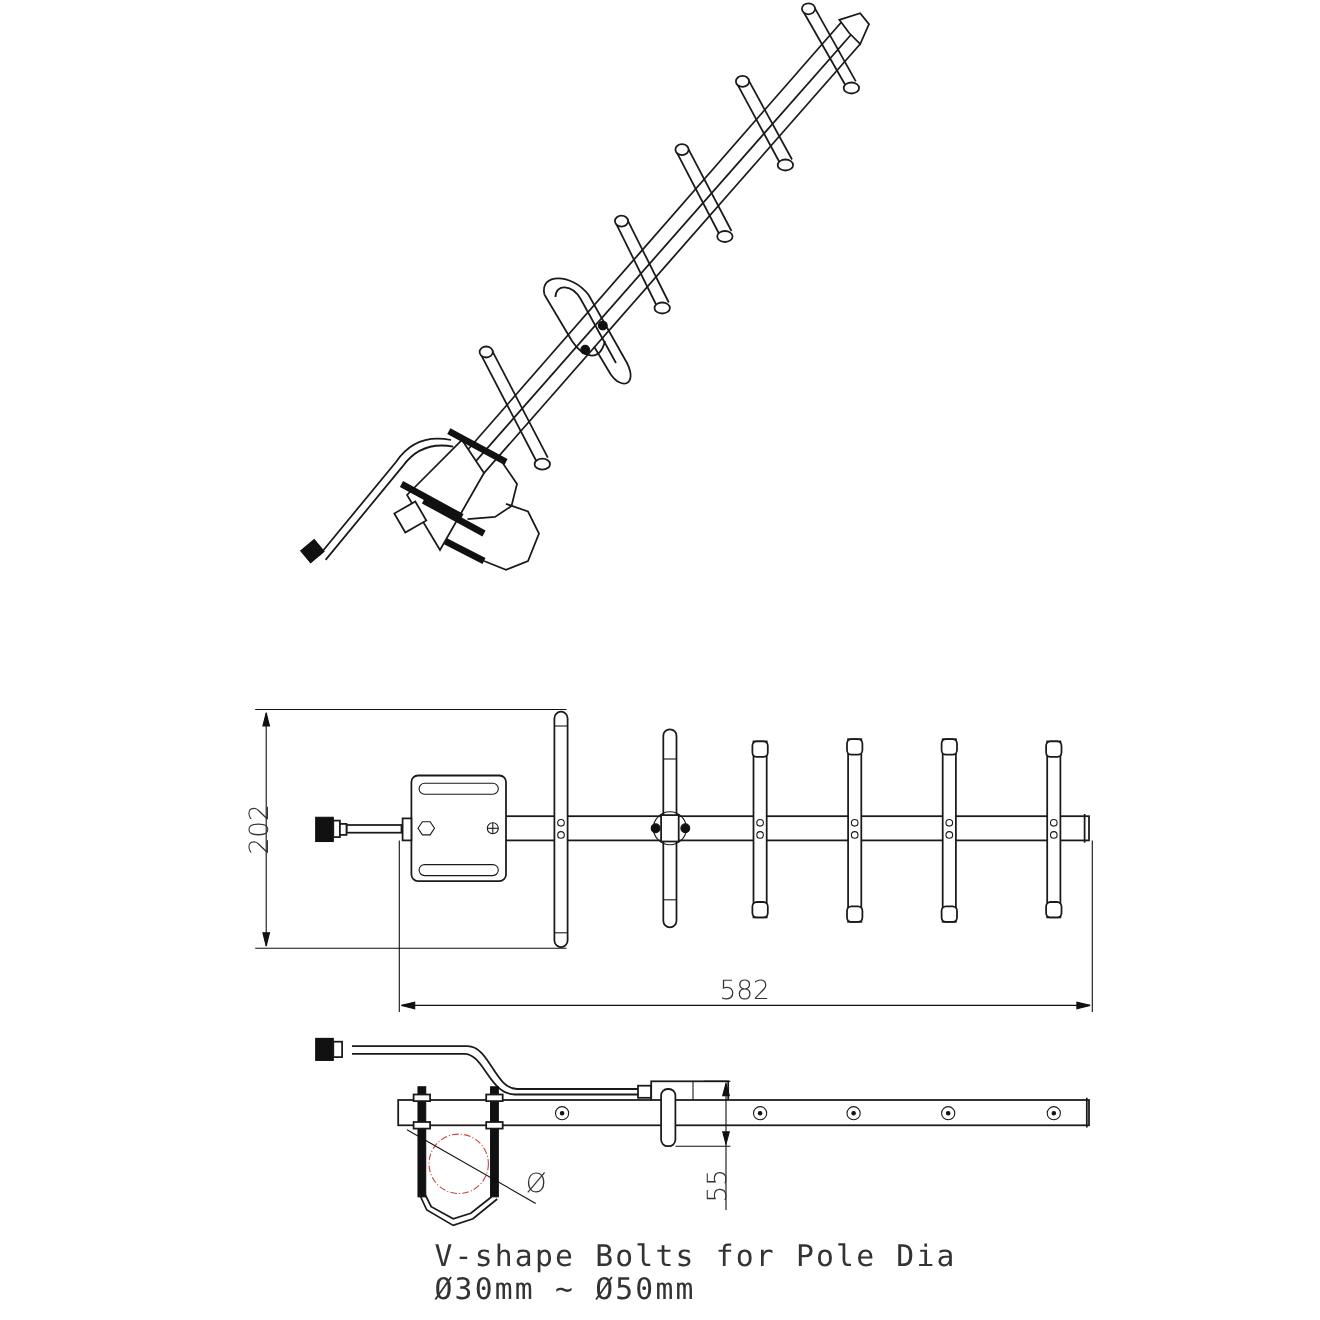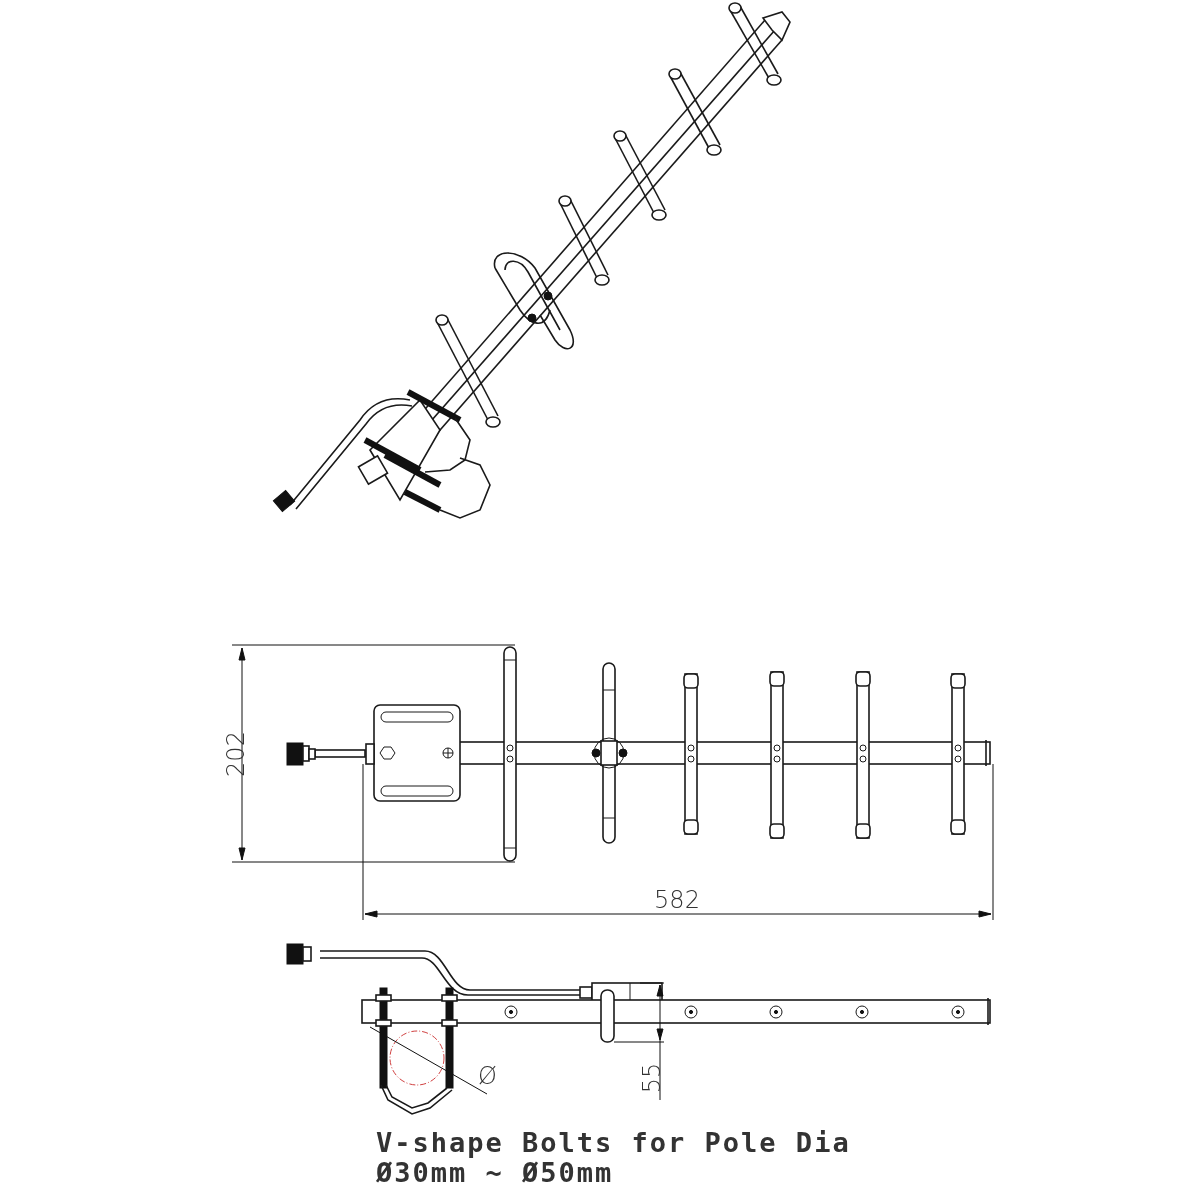--- a/index.html
+++ b/index.html
@@ -4,21 +4,21 @@
 <style>
   html,body{margin:0;padding:0;background:#ffffff;}
   body{width:1200px;height:1200px;position:relative;overflow:hidden;font-family:"DejaVu Sans Mono","Liberation Mono",monospace;}
   svg{position:absolute;left:0;top:0;}
   .ln{stroke:#1a1a1a;fill:none;stroke-width:1.6;}
   .thin{stroke:#1a1a1a;fill:none;stroke-width:1;}
   .fillw{stroke:#1a1a1a;fill:#fff;stroke-width:1.6;}
   .blk{fill:#111;stroke:#111;}
   .dim{stroke:#111;stroke-width:1;fill:none;}
   .dimtxt{font-family:"DejaVu Sans","Liberation Sans",sans-serif;font-size:24px;fill:#333;font-weight:200;}
-  .note{position:absolute;left:376px;top:1128px;font-family:"DejaVu Sans Mono","Liberation Mono",monospace;font-size:27px;color:#333;line-height:30px;letter-spacing:2px;white-space:pre;font-weight:bold;}
+  .note{position:absolute;left:395px;top:1128px;font-family:"DejaVu Sans Mono","Liberation Mono",monospace;font-size:27px;color:#333;line-height:30px;letter-spacing:2px;white-space:pre;}
 </style>
 </head>
 <body>
 
 <svg width="1200" height="1200" viewBox="0 0 1200 1200">
 
   <g>
 
     <line class="ln" x1="385" y1="455" x2="765" y2="20"></line>
     <line class="ln" x1="405" y1="470" x2="782" y2="40"></line>

